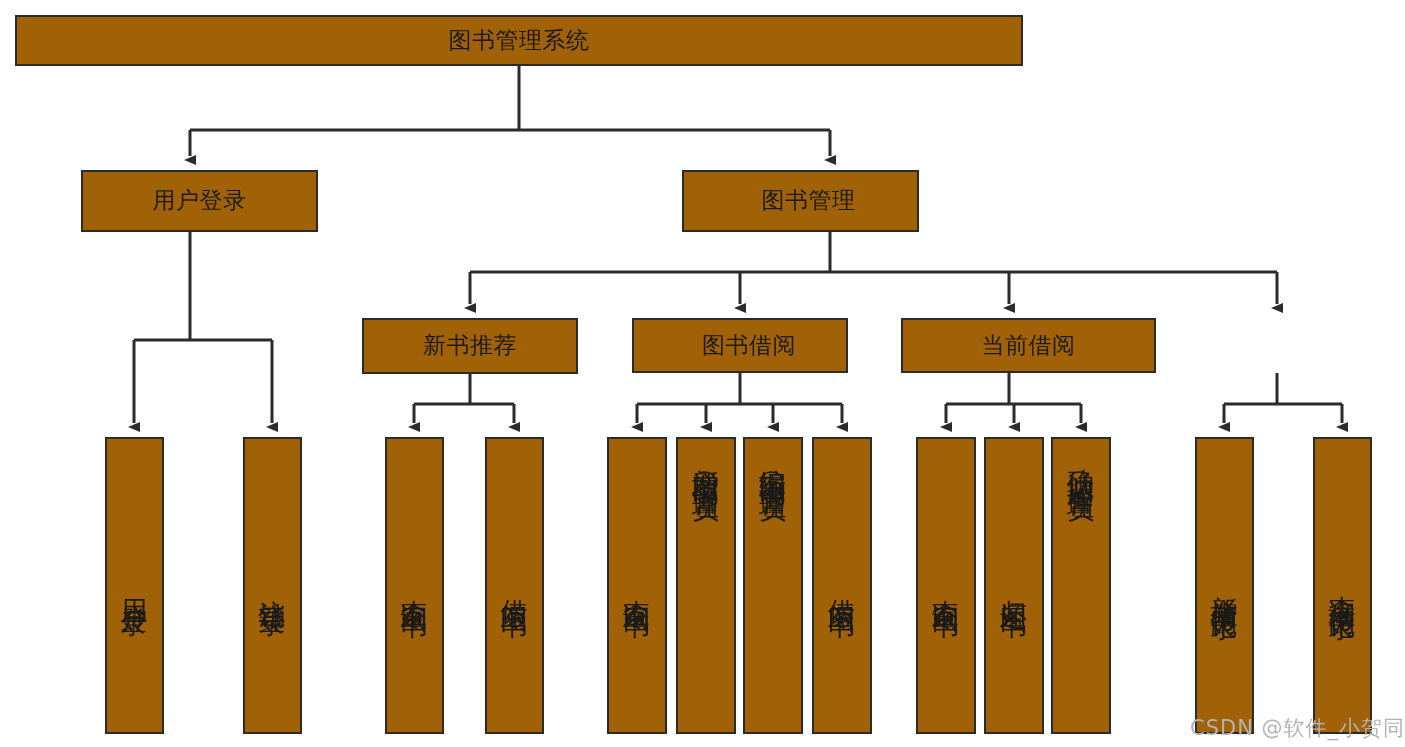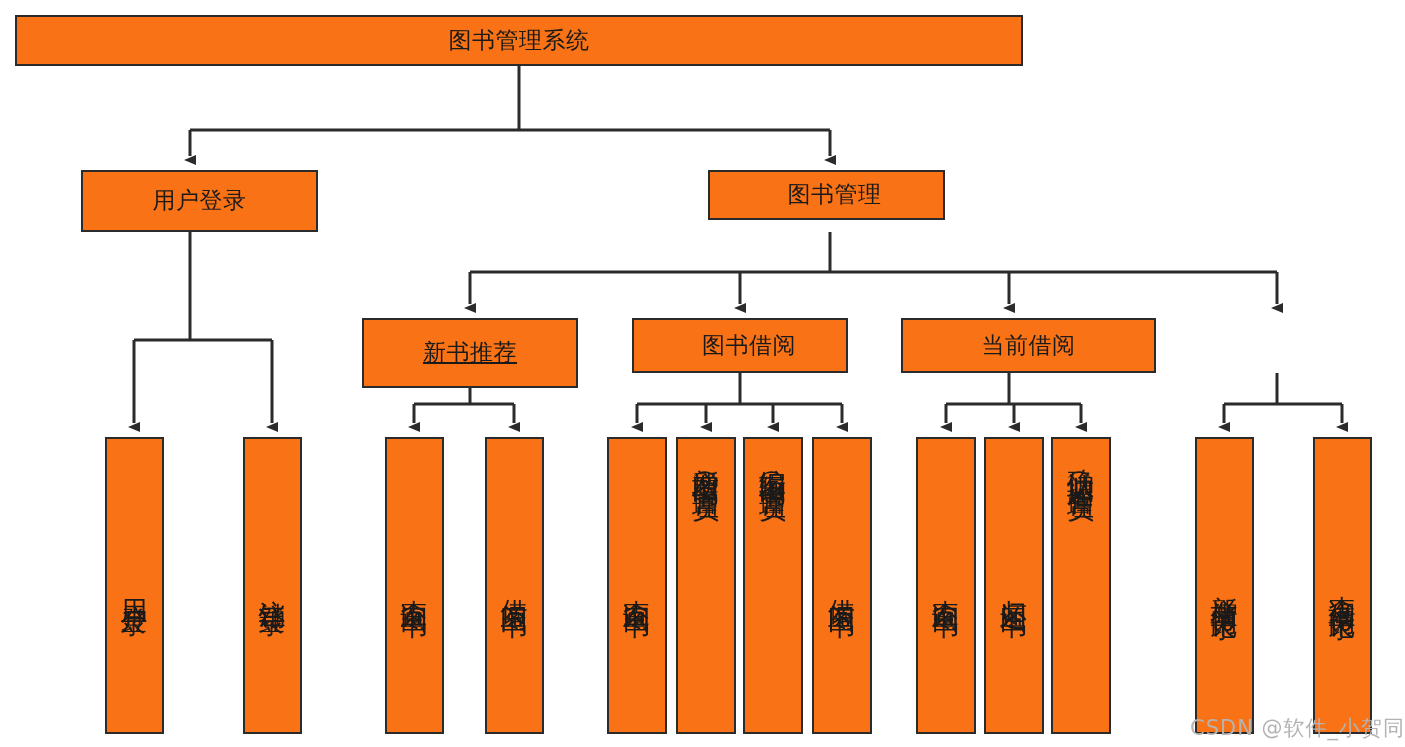--- a/index.html
+++ b/index.html
@@ -23,21 +23,21 @@
     position: absolute;
     left: 0;
     top: 0;
     width: 1405px;
     height: 747px;
     pointer-events: none;
   }
   .node {
     position: absolute;
     box-sizing: border-box;
-    background: #f97316;
+    background: #a16207;
     border: 2px solid #2b2b2b;
     display: flex;
     align-items: center;
     justify-content: center;
     overflow: hidden;
   }
   .node-label {
     display: block;
     text-align: center;
     color: #1a1a1a;
@@ -133,25 +133,25 @@
   </svg>
 
   <div class="node horizontal" style="left:15px; top:15px; width:1008px; height:51px;">
     <span class="node-label">图书管理系统</span>
   </div>
 
   <div class="node horizontal" style="left:81px; top:170px; width:237px; height:62px;">
     <span class="node-label">用户登录</span>
   </div>
 
-  <div class="node horizontal" style="left:708px; top:170px; width:237px; height:50px;padding-left:16px;">
+  <div class="node horizontal" style="left:682px; top:170px; width:237px; height:62px;padding-left:16px;">
     <span class="node-label">图书管理</span>
   </div>
 
-  <div class="node horizontal" style="left:362px; top:318px; width:216px; height:70px;text-decoration:underline;">
+  <div class="node horizontal" style="left:362px; top:318px; width:216px; height:56px;">
     <span class="node-label">新书推荐</span>
   </div>
 
   <div class="node horizontal" style="left:632px; top:318px; width:216px; height:55px;padding-left:18px;">
     <span class="node-label">图书借阅</span>
   </div>
 
   <div class="node horizontal" style="left:901px; top:318px; width:255px; height:55px;">
     <span class="node-label">当前借阅</span>
   </div>

